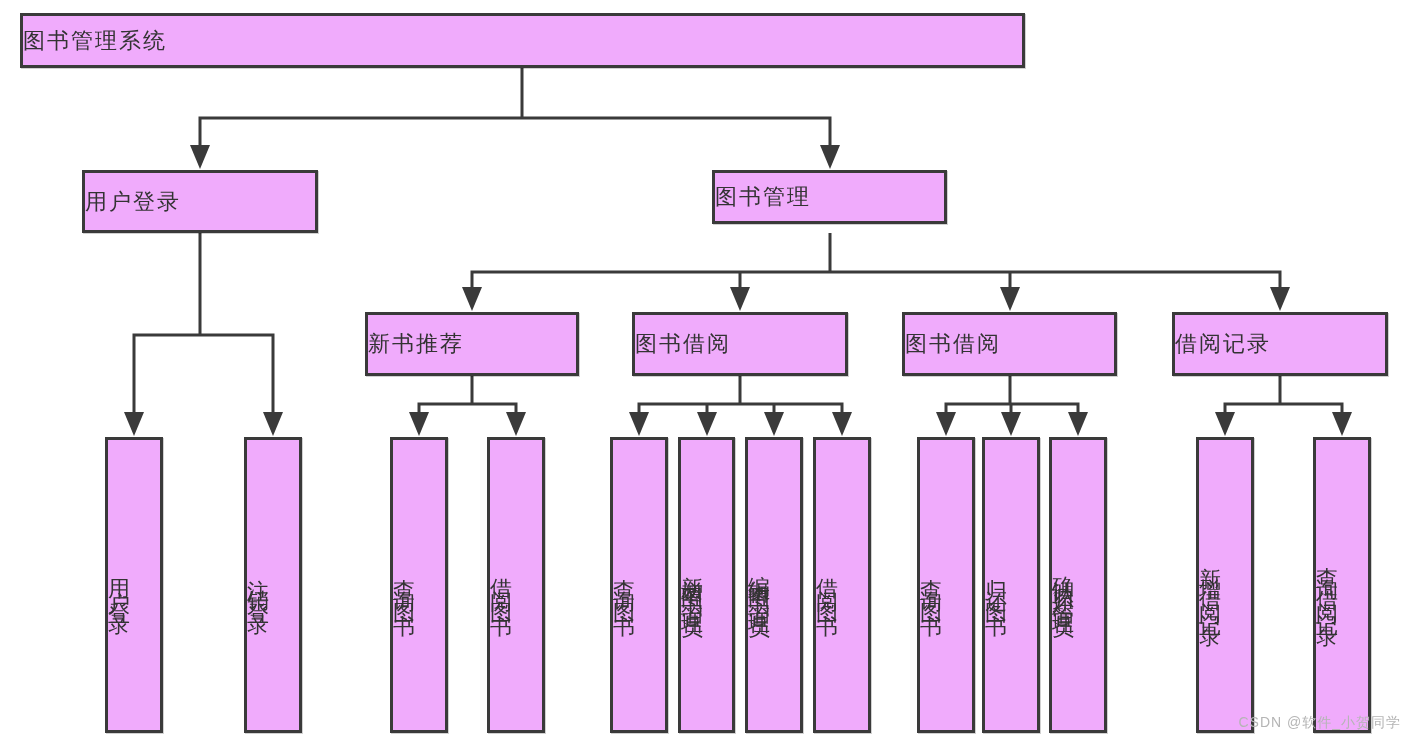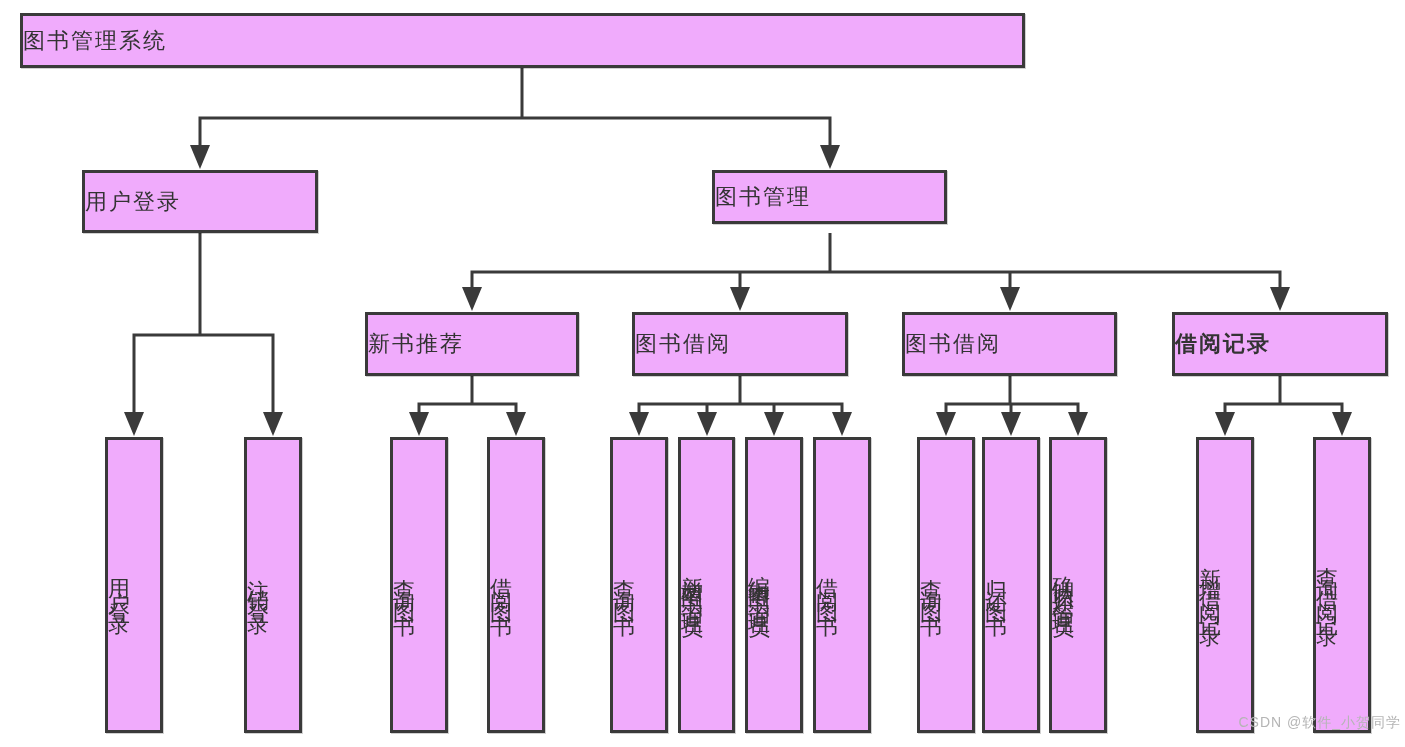--- a/index.html
+++ b/index.html
@@ -39,21 +39,21 @@
     color: #333333;
     white-space: nowrap;
   }
   .root-node   { left: 20px;  top: 13px;  width: 1005px; height: 55px; }
   .l2-a        { left: 82px;  top: 170px; width: 236px;  height: 63px; }
   .l2-b        { left: 712px; top: 170px; width: 235px;  height: 54px; }
   .l3          { top: 312px;  height: 64px; }
   .l3-a        { left: 365px;  width: 214px; }
   .l3-b        { left: 632px;  width: 216px; }
   .l3-c        { left: 902px;  width: 215px; }
-  .l3-d        { left: 1172px; width: 216px; font-weight: bold; }
+  .l3-d        { left: 1172px; width: 216px; }
   .leaf {
     position: absolute;
     top: 437px;
     width: 58px;
     height: 296px;
   }
   .vtext {
     writing-mode: vertical-rl;
     text-orientation: mixed;
     font-size: 22px;

